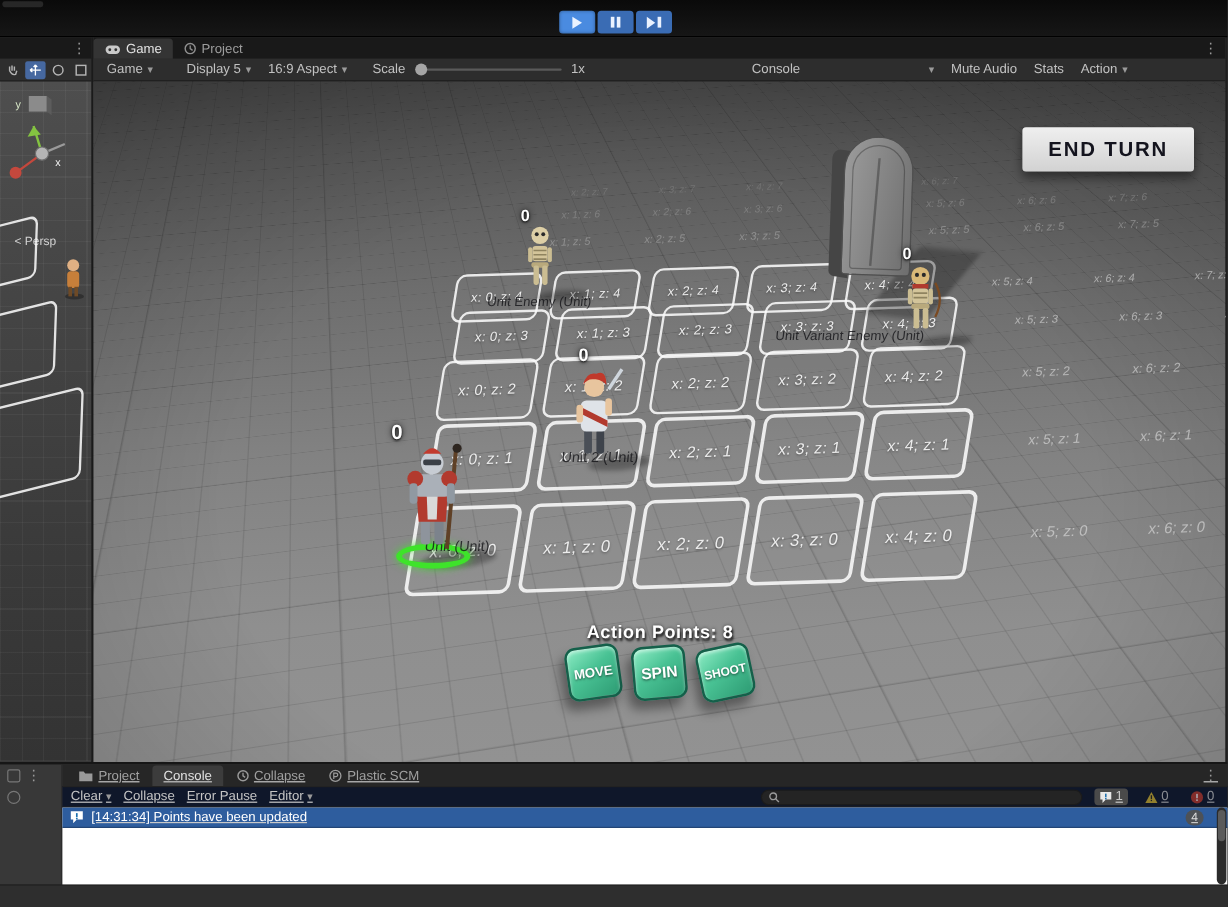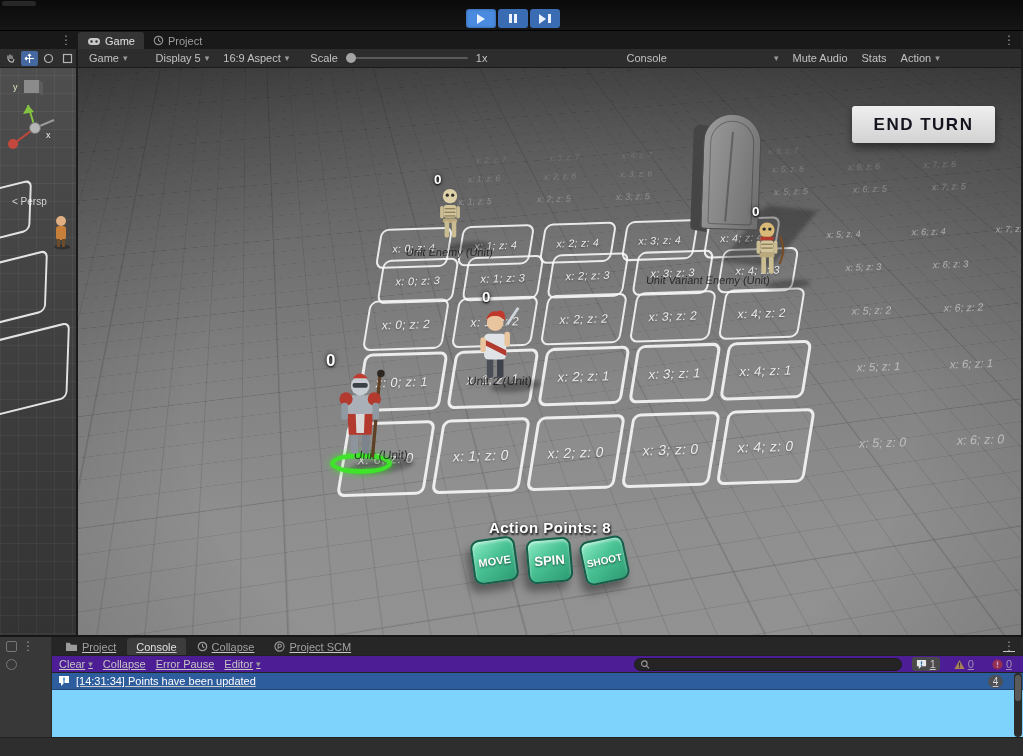--- a/index.html
+++ b/index.html
@@ -117,29 +117,29 @@
   .b-top { display:flex; height:100px; }
   .b-left { width:52px; border-right:1px solid #2a2a2a; }
   .b-left-row { height:18px; display:flex; align-items:center; gap:5px; padding-left:6px; }
   .mini-ico { width:11px; height:11px; border:1px solid #777; border-radius:2px; }
   .mini-ico.b { border-radius:50%; }
   .b-main { flex:1; display:flex; flex-direction:column;text-decoration:underline; }
   .btabs { height:18px; background:#262626; display:flex; align-items:flex-end; gap:2px; padding-left:4px; }
   .btab { height:17px; display:flex; align-items:center; gap:4px; padding:0 9px; font-size:11px; color:#a0a0a0; }
   .btab.active { background:#3c3c3c; color:#e0e0e0; border-radius:3px 3px 0 0; }
   .btabs .dots { margin-left:auto; margin-right:8px; margin-bottom:3px; }
-  .ctoolbar { height:18px; background:#4c1d95; border-top:1px solid #222; border-bottom:1px solid #222;
+  .ctoolbar { height:18px; background:#0f172a; border-top:1px solid #222; border-bottom:1px solid #222;
               display:flex; align-items:center; gap:10px; padding:0 7px; font-size:11px; color:#c4c4c4; }
   .cbtn { display:flex; align-items:center; gap:3px; }
   .search { margin-left:auto; width:268px; height:13px; background:#242424; border:1px solid #1b1b1b; border-radius:8px;
             display:flex; align-items:center; padding:0 5px; gap:4px; }
   .search input { background:transparent; border:none; outline:none; color:#ddd; font-size:10px; width:100%; }
   .count { display:flex; align-items:center; gap:3px; font-size:11px; color:#c9c9c9; padding:1px 4px; border-radius:3px; }
   .count.on { background:#4a4a4a; }
-  .clist { flex:1; position:relative; background:#7dd3fc; }
+  .clist { flex:1; position:relative; background:#ffffff; }
   .log-row { height:17px; display:flex; align-items:center; gap:6px; padding:0 6px; background:var(--sel-blue);
              border-bottom:1px solid rgba(0,0,0,.25); }
   .log-msg { font-size:11px; color:#fff; }
   .log-badge { margin-left:auto; margin-right:14px; min-width:15px; height:13px; border-radius:7px; background:#4d5156;
                color:#ddd; font-size:10px; display:flex; align-items:center; justify-content:center; padding:0 3px; }
   .cscroll { position:absolute; right:1px; top:0; width:8px; height:100%; background:#2b2b2b; border-radius:4px; }
   .cscroll-thumb { position:absolute; top:2px; left:1px; width:6px; height:26px; background:#5a5a5a; border-radius:3px; }
   .cdetail { height:21px; background:#2e2e2e; border-top:1px solid #202020; }
 </style>
 </head>
@@ -477,21 +477,21 @@
               <circle cx="5.5" cy="5.5" r="4.2" stroke="#9a9a9a" fill="none" stroke-width="1.2"></circle>
               <path d="M5.5 3 V5.5 L7.3 6.8" stroke="#9a9a9a" stroke-width="1.1" fill="none"></path>
             </svg>
           <span>Collapse</span>
         </div>
         <div class="btab">
           <svg width="11" height="11" viewBox="0 0 12 12">
               <circle cx="6" cy="6" r="5" stroke="#9a9a9a" fill="none" stroke-width="1.2"></circle>
               <path d="M4.5 3.5 h2 a1.6 1.6 0 0 1 0 3.2 h-2 Z M4.5 3.5 V9" stroke="#9a9a9a" stroke-width="1.1" fill="none"></path>
             </svg>
-          <span>Project SCM</span>
+          <span>Plastic SCM</span>
         </div>
         <span class="dots">⋮</span>
       </div>
 
       <div class="ctoolbar">
         <div class="cbtn">
           <span>Clear</span>
           <span class="arr" style="font-size:9px;color:#9a9a9a">▾</span>
         </div>
         <div class="cbtn">

